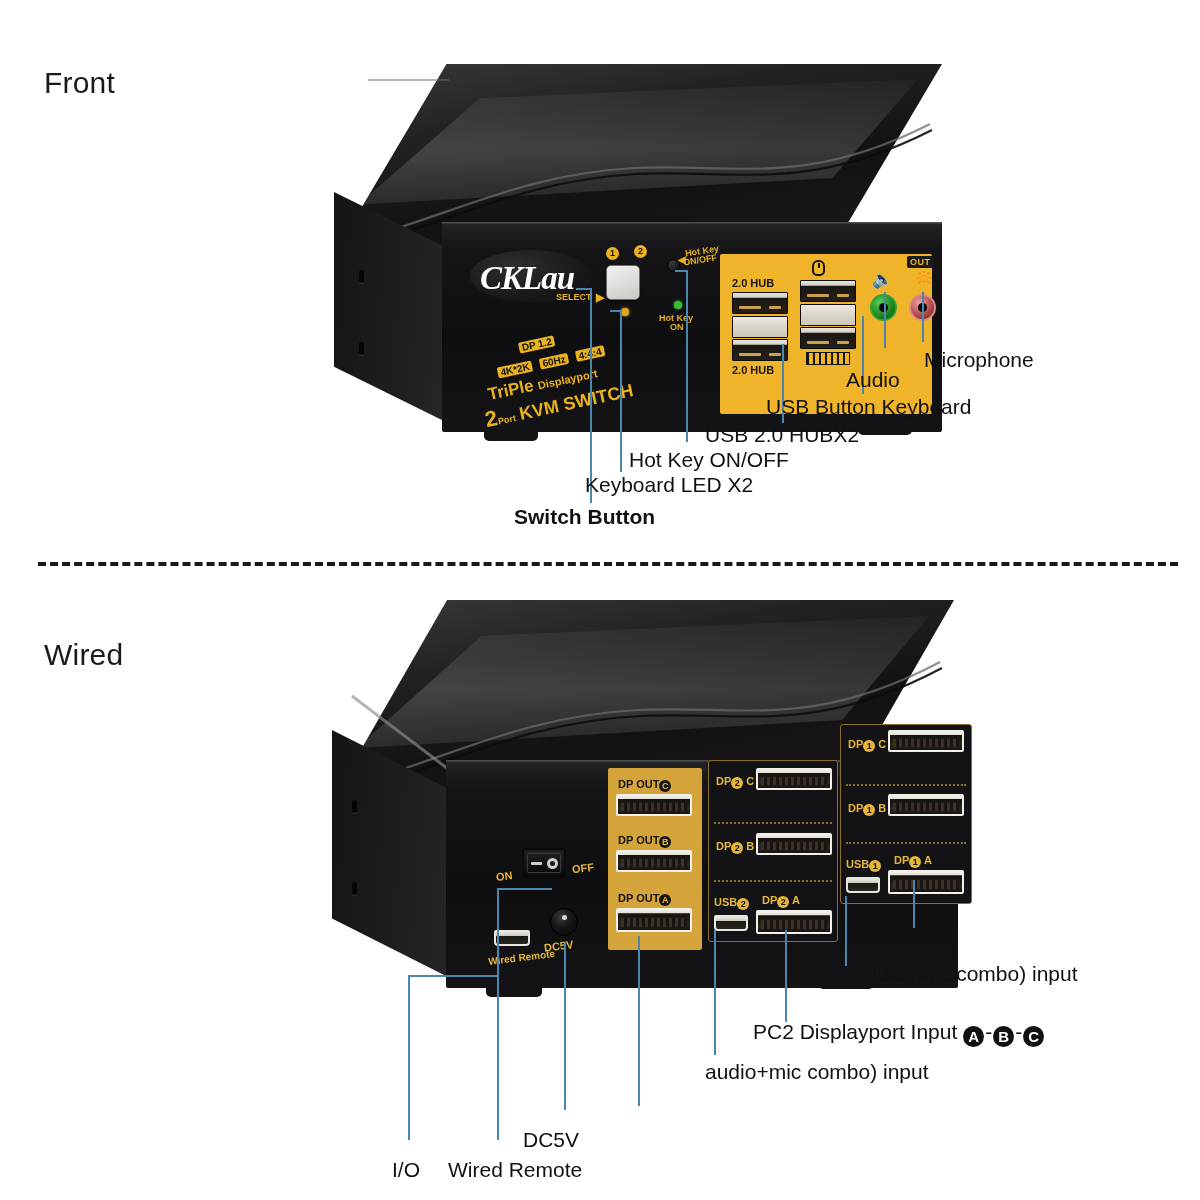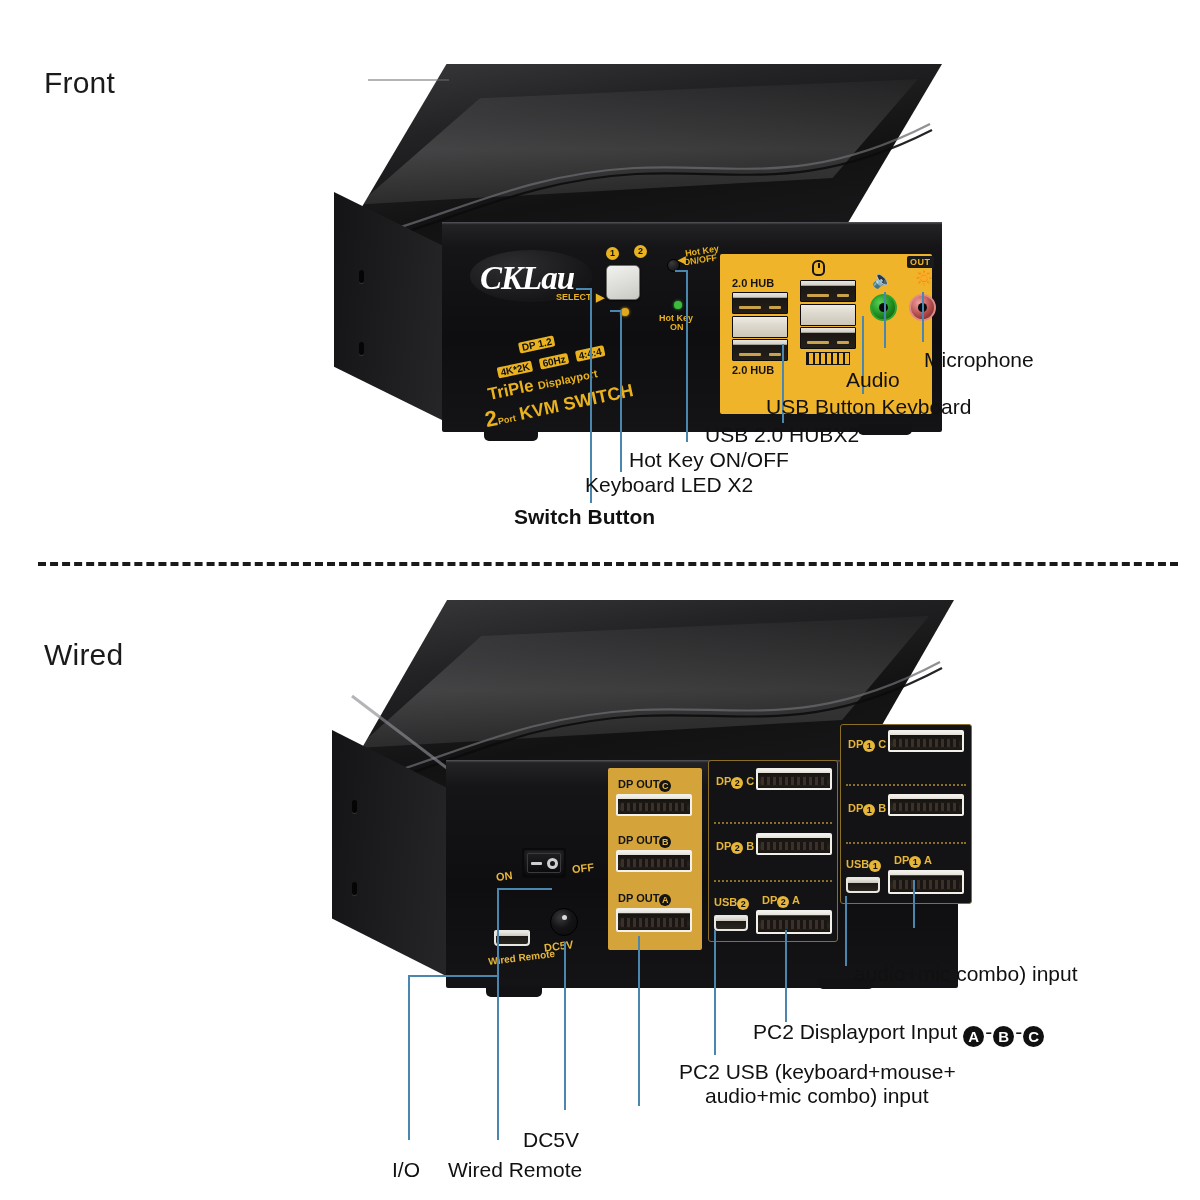--- a/index.html
+++ b/index.html
@@ -535,21 +535,20 @@
   <div class="lead v" style="left:845px; top:896px; height:70px;"></div>
 
   <div class="lead v" style="left:913px; top:880px; height:48px;"></div>
 
   <div class="callout" style="left:392px; top:1158px;">I/O</div>
   <div class="callout" style="left:448px; top:1158px;">Wired Remote</div>
   <div class="callout" style="left:523px; top:1128px;">DC5V</div>
 
 
   <div class="callout two-line" style="left:679px; top:1060px; width:330px;">
-    <div>PC2 USB (keyboard+mouse+</div>
     <div style="margin-left:26px;">audio+mic combo) input</div>
   </div>
 
   <div class="callout" style="left:713px; top:1020px;margin-left:40px;">
     <span>PC2 Displayport Input</span>
     <span class="badge">A</span><span class="dash">-</span><span class="badge">B</span><span class="dash">-</span><span class="badge">C</span>
   </div>
 
   <div class="callout two-line" style="left:828px; top:962px; width:320px;">
     <div style="margin-left:26px;">audio+mic combo) input</div>

